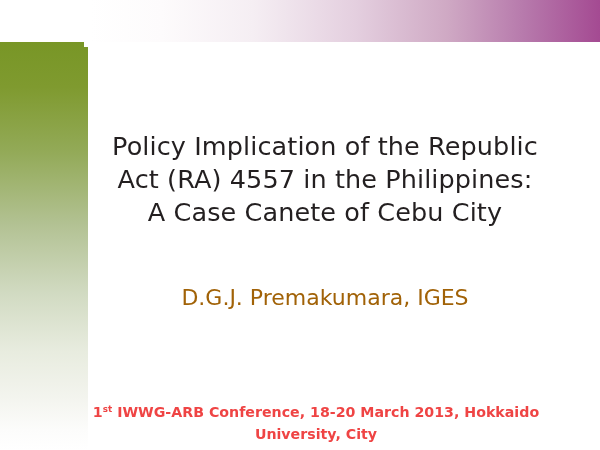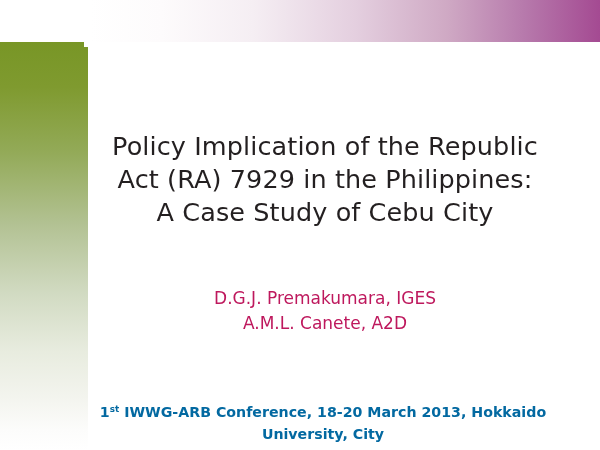--- a/index.html
+++ b/index.html
@@ -71,37 +71,37 @@
   #title-block .title-line {
     display: block;
   }
 
   #authors-block {
     position: absolute;
     left: 96px;
     top: 286px;
     width: 458px;
     text-align: center;
-    color: #be185d;
+    color: #a16207;
     font-family: "DejaVu Sans", sans-serif;
-    font-size: 17px;
+    font-size: 22px;
     line-height: 24.5px;
     white-space: nowrap;
   }
   #authors-block .author-line {
     display: block;
   }
 
   #conference-block {
     position: absolute;
-    left: 88px;
+    left: 81px;
     top: 398px;
     width: 470px;
     text-align: center;
-    color: #0369a1;
+    color: #ef4444;
     font-family: "DejaVu Sans", sans-serif;
     font-size: 14.2px;
     font-weight: bold;
     line-height: 22px;
     white-space: nowrap;
   }
   #conference-block .conf-line {
     display: block;
   }
   .ordinal-suffix {
@@ -116,27 +116,26 @@
 <div id="slide">
 
   <div id="header-bar"></div>
   <div id="side-panel"></div>
   <div id="side-panel-notch"></div>
 
   <div id="content">
 
     <div id="title-block">
       <span class="title-line">Policy Implication of the Republic</span>
-      <span class="title-line">Act (RA) 7929 in the Philippines:</span>
-      <span class="title-line">A Case Study of Cebu City</span>
+      <span class="title-line">Act (RA) 4557 in the Philippines:</span>
+      <span class="title-line">A Case Canete of Cebu City</span>
     </div>
 
     <div id="authors-block">
       <span class="author-line">D.G.J. Premakumara, IGES</span>
-      <span class="author-line">A.M.L. Canete, A2D</span>
     </div>
 
     <div id="conference-block">
       <span class="conf-line"><span>1</span><span class="ordinal-suffix">st</span><span> IWWG-ARB Conference, 18-20 March 2013, Hokkaido</span></span>
       <span class="conf-line">University, City</span>
     </div>
 
   </div>
 </div>
 

